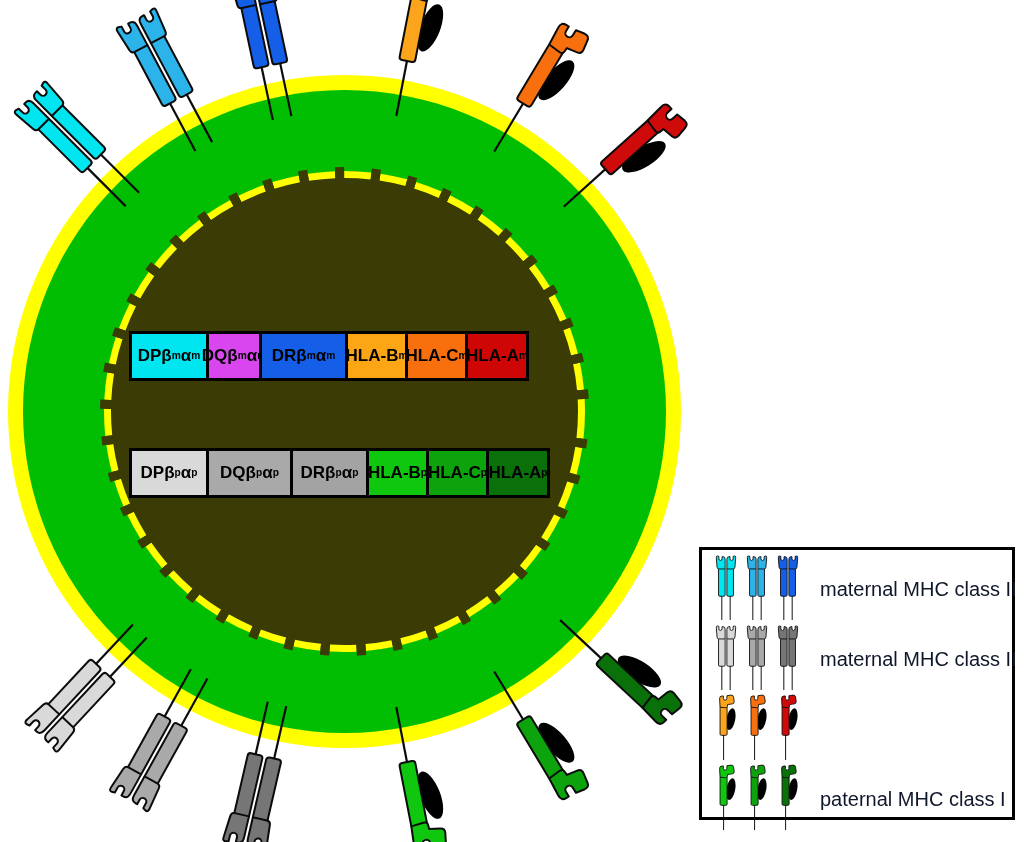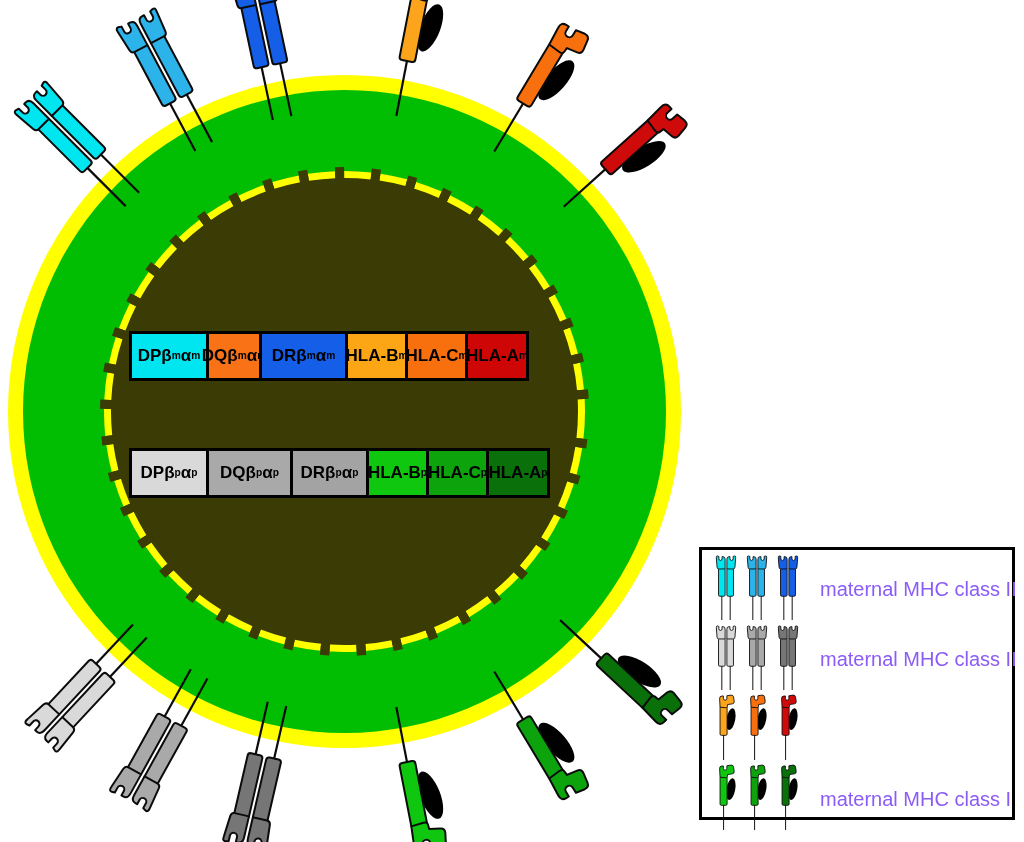--- a/index.html
+++ b/index.html
@@ -9,21 +9,21 @@
   #cellsvg{position:absolute;left:0;top:0;}
   .gene-row{position:absolute;display:flex;border:3px solid #000;height:44px;background:#000;}
   .gene-cell{display:flex;align-items:center;justify-content:center;
              font-weight:bold;font-size:17px;color:#000;box-sizing:border-box;white-space:nowrap;}
   .gene-cell + .gene-cell{border-left:3px solid #000;}
   .gene-cell sup{font-size:60%;line-height:0;}
   #legend{position:absolute;left:699px;top:547px;width:316px;height:273px;border:3px solid #000;
           background:#fff;box-sizing:border-box;display:flex;flex-direction:column;
           padding:4px 0 2px 8px;}
   .legend-row{flex:1;display:flex;align-items:center;gap:10px;overflow:visible;}
-  .legend-label{font-size:20px;color:#8b5cf6;white-space:nowrap;}
+  .legend-label{font-size:20px;color:#0f172a;white-space:nowrap;}
 </style>
 </head>
 <body>
 
 <div id="stage">
   <svg id="cellsvg" width="1024" height="842" viewBox="0 0 1024 842">
       <circle cx="344.5" cy="411.5" r="336.5" fill="#FFFF00"></circle>
       <circle cx="344.5" cy="411.5" r="321.5" fill="#02BE02"></circle>
       <circle cx="344.5" cy="411.5" r="240" fill="#3B3B06"></circle>
       <circle cx="344.5" cy="411.5" r="237" fill="none" stroke="#FFFF00" stroke-width="7" stroke-dasharray="27 9"></circle>
@@ -144,21 +144,21 @@
         <g transform="scale(-1,1)">
           <path d="M-5.5,0 L-5.5,-58" stroke="#0b0b0b" stroke-width="2.2" fill="none"></path>
           <ellipse cx="11" cy="-93" rx="10" ry="25" transform="rotate(10 11 -93)" fill="#000"></ellipse>
           <rect x="-13.5" y="-122" width="16" height="66" rx="3" fill="#0A700A" stroke="#0b0b0b" stroke-width="2"></rect>
           <path d="M-13.5,-120 L-14.5,-139 Q-15,-145.5 -9,-145.5 L-6,-145.5 L-6,-140 A4,4 0 1 0 2,-140 L2,-146 L11.5,-147.5 Q16.5,-148 17.2,-143 L18.6,-133 Q19.2,-128.3 14.5,-127.6 L3.5,-126 L3.2,-121.5 Q3,-118.5 -1,-118.8 Z" fill="#0A700A" stroke="#0b0b0b" stroke-width="2" stroke-linejoin="round"></path>
         </g>
       </g>
     </svg>
   <div id="generow-maternal" class="gene-row" style="left: 129px; top: 321px; margin-top: 10px;">
       <div class="gene-cell" style="width: 74px; background: rgb(0, 230, 240);">DPβ<sup>m</sup>α<sup>m</sup></div>
-      <div class="gene-cell" style="width: 53px; background: #f97316;">DQβ<sup>m</sup>α<sup>m</sup></div>
+      <div class="gene-cell" style="width: 53px; background: #d946ef;">DQβ<sup>m</sup>α<sup>m</sup></div>
       <div class="gene-cell" style="width: 86px; background: rgb(21, 95, 232);">DRβ<sup>m</sup>α<sup>m</sup></div>
       <div class="gene-cell" style="width: 60px; background: rgb(252, 165, 21);">HLA-B<sup>m</sup></div>
       <div class="gene-cell" style="width: 60px; background: rgb(248, 112, 13);">HLA-C<sup>m</sup></div>
       <div class="gene-cell" style="width: 61px; background: rgb(207, 6, 6);">HLA-A<sup>m</sup></div>
     </div>
   <div id="generow-paternal" class="gene-row" style="left: 129px; top: 448px;">
       <div class="gene-cell" style="width: 74px; background: rgb(217, 217, 217);">DPβ<sup>p</sup>α<sup>p</sup></div>
       <div class="gene-cell" style="width: 84px; background: rgb(169, 169, 169);">DQβ<sup>p</sup>α<sup>p</sup></div>
       <div class="gene-cell" style="width: 76px; background: #a3a3a3;">DRβ<sup>p</sup>α<sup>p</sup></div>
       <div class="gene-cell" style="width: 60px; background: rgb(16, 199, 16);">HLA-B<sup>p</sup></div>
@@ -296,16 +296,16 @@
           </g>
           <g transform="translate(78,66) scale(0.44)">
             <g transform="scale(1,1)">
               <path d="M-5.5,0 L-5.5,-58" stroke="#0b0b0b" stroke-width="2.2" fill="none"></path>
               <ellipse cx="11" cy="-93" rx="10" ry="25" transform="rotate(10 11 -93)" fill="#000"></ellipse>
               <rect x="-13.5" y="-122" width="16" height="66" rx="3" fill="#0A700A" stroke="#0b0b0b" stroke-width="2"></rect>
               <path d="M-13.5,-120 L-14.5,-139 Q-15,-145.5 -9,-145.5 L-6,-145.5 L-6,-140 A4,4 0 1 0 2,-140 L2,-146 L11.5,-147.5 Q16.5,-148 17.2,-143 L18.6,-133 Q19.2,-128.3 14.5,-127.6 L3.5,-126 L3.2,-121.5 Q3,-118.5 -1,-118.8 Z" fill="#0A700A" stroke="#0b0b0b" stroke-width="2" stroke-linejoin="round"></path>
             </g>
           </g>
         </svg>
-        <span class="legend-label">maternal MHC class I</span>
+        <span class="legend-label">paternal MHC class I</span>
       </div>
     </div>
 </div>
 
 </body></html>

